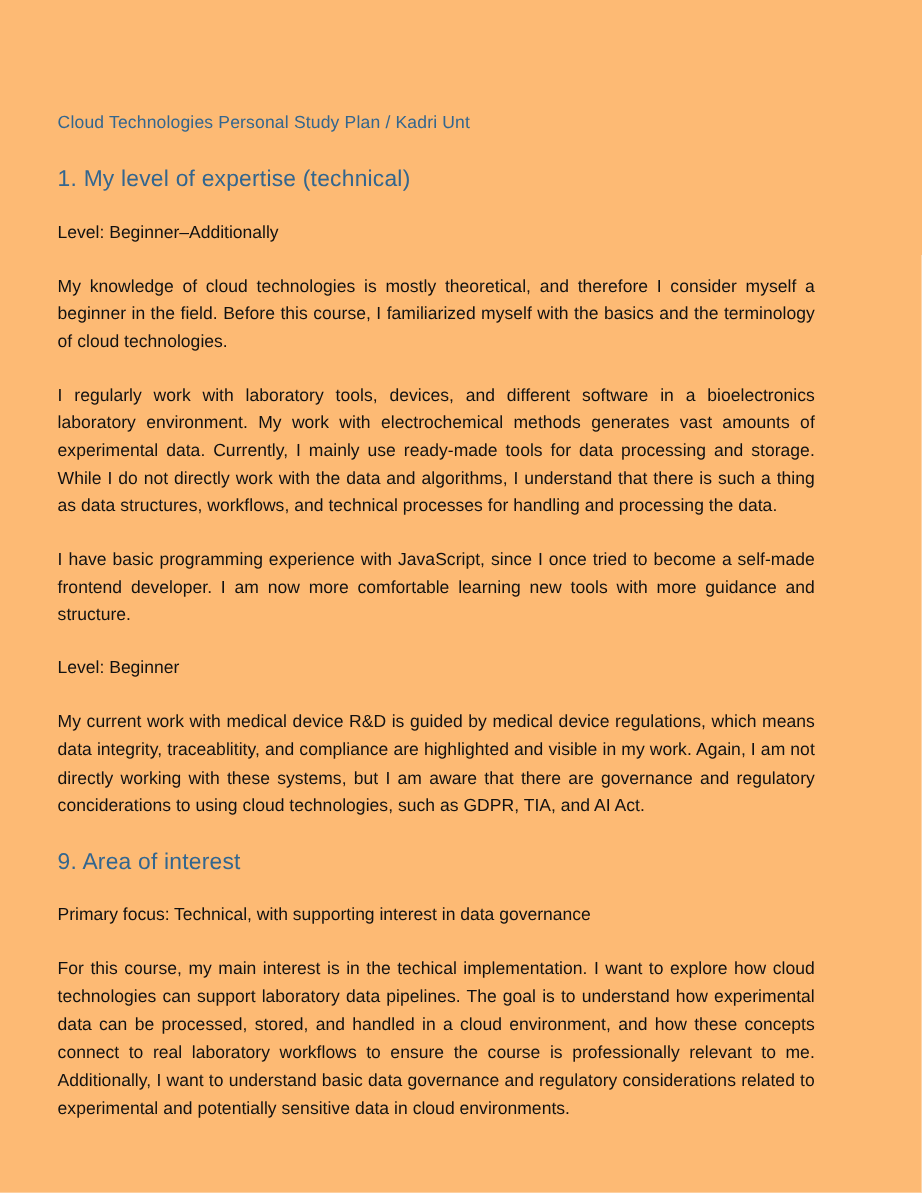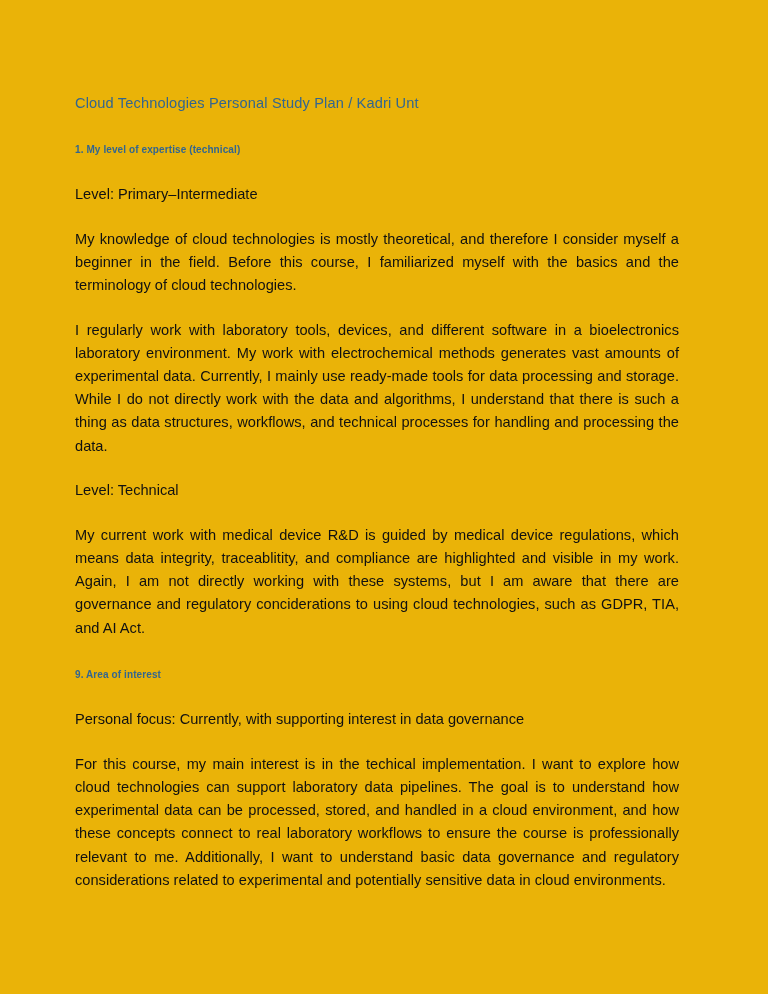--- a/index.html
+++ b/index.html
@@ -11,36 +11,36 @@
     width: 768px;
     height: 994px;
     font-family: "Liberation Sans", sans-serif;
     color: #000000;
     overflow: hidden;
   }
   .page {
     width: 768px;
     height: 994px;
     box-sizing: border-box;
-    padding: 92px 89px 0 75px;
-    background: #eab308;
+    padding: 92px 89px 0 48px;
+    background: #fdba74;
   }
   .doc-title {
     font-size: 14.6px;
     line-height: 23px;
     color: #33668f;
     margin: 0 0 23px 0;
     font-weight: normal;
     letter-spacing: 0.01em;
   }
   .section-heading {
-    font-size: 10px;
+    font-size: 19px;
     line-height: 23px;
     color: #33668f;
-    font-weight: bold;
+    font-weight: normal;
     margin: 23px 0 22px 0;
     letter-spacing: 0.01em;
   }
   .level-line {
     font-size: 14.6px;
     line-height: 23px;
     margin: 0 0 22px 0;
     color: #111111;
   }
   .level-line .lbl {
@@ -61,31 +61,32 @@
 </head>
 <body>
 
 <div class="page">
 
   <div class="doc-title">Cloud Technologies Personal Study Plan / Kadri Unt</div>
 
   <div class="section-heading">1. My level of expertise (technical)</div>
   <div class="level-line">
     <span class="lbl">Level: </span>
-    <span>Primary–Intermediate</span>
+    <span>Beginner–Additionally</span>
   </div>
   <p class="body-par">My knowledge of cloud technologies is mostly theoretical, and therefore I consider myself a beginner in the field. Before this course, I familiarized myself with the basics and the terminology of cloud technologies.</p>
   <p class="body-par">I regularly work with laboratory tools, devices, and different software in a bioelectronics laboratory environment. My work with electrochemical methods generates vast amounts of experimental data. Currently, I mainly use ready-made tools for data processing and storage. While I do not directly work with the data and algorithms, I understand that there is such a thing as data structures, workflows, and technical processes for handling and processing the data.</p>
+  <p class="body-par">I have basic programming experience with JavaScript, since I once tried to become a self-made frontend developer. I am now more comfortable learning new tools with more guidance and structure.</p>
 
   <div class="level-line">
     <span class="lbl">Level: </span>
-    <span>Technical</span>
+    <span>Beginner</span>
   </div>
   <p class="body-par">My current work with medical device R&amp;D is guided by medical device regulations, which means data integrity, traceablitity, and compliance are highlighted and visible in my work. Again, I am not directly working with these systems, but I am aware that there are governance and regulatory conciderations to using cloud technologies, such as GDPR, TIA, and AI Act.</p>
 
   <div class="section-heading">9. Area of interest</div>
   <div class="level-line">
-    <span class="lbl">Personal focus: </span>
-    <span>Currently, with supporting interest in data governance</span>
+    <span class="lbl">Primary focus: </span>
+    <span>Technical, with supporting interest in data governance</span>
   </div>
   <p class="body-par">For this course, my main interest is in the techical implementation. I want to explore how cloud technologies can support laboratory data pipelines. The goal is to understand how experimental data can be processed, stored, and handled in a cloud environment, and how these concepts connect to real laboratory workflows to ensure the course is professionally relevant to me. Additionally, I want to understand basic data governance and regulatory considerations related to experimental and potentially sensitive data in cloud environments.</p>
 
 </div>
 
 </body></html>

